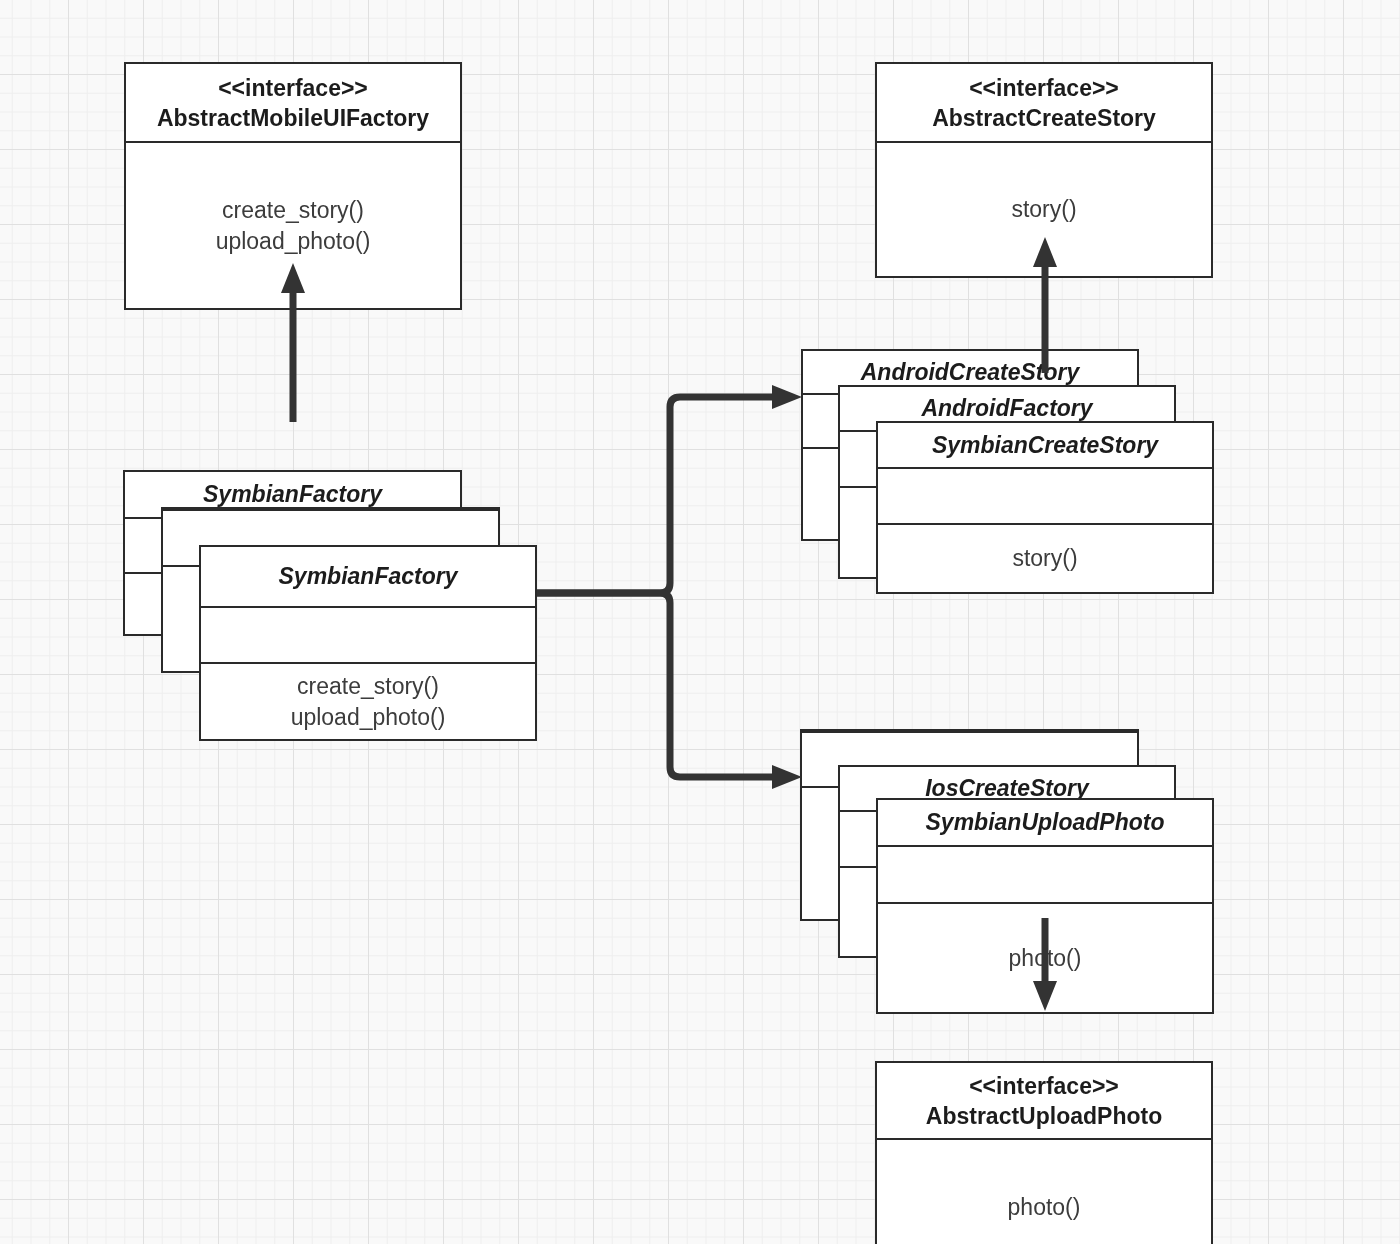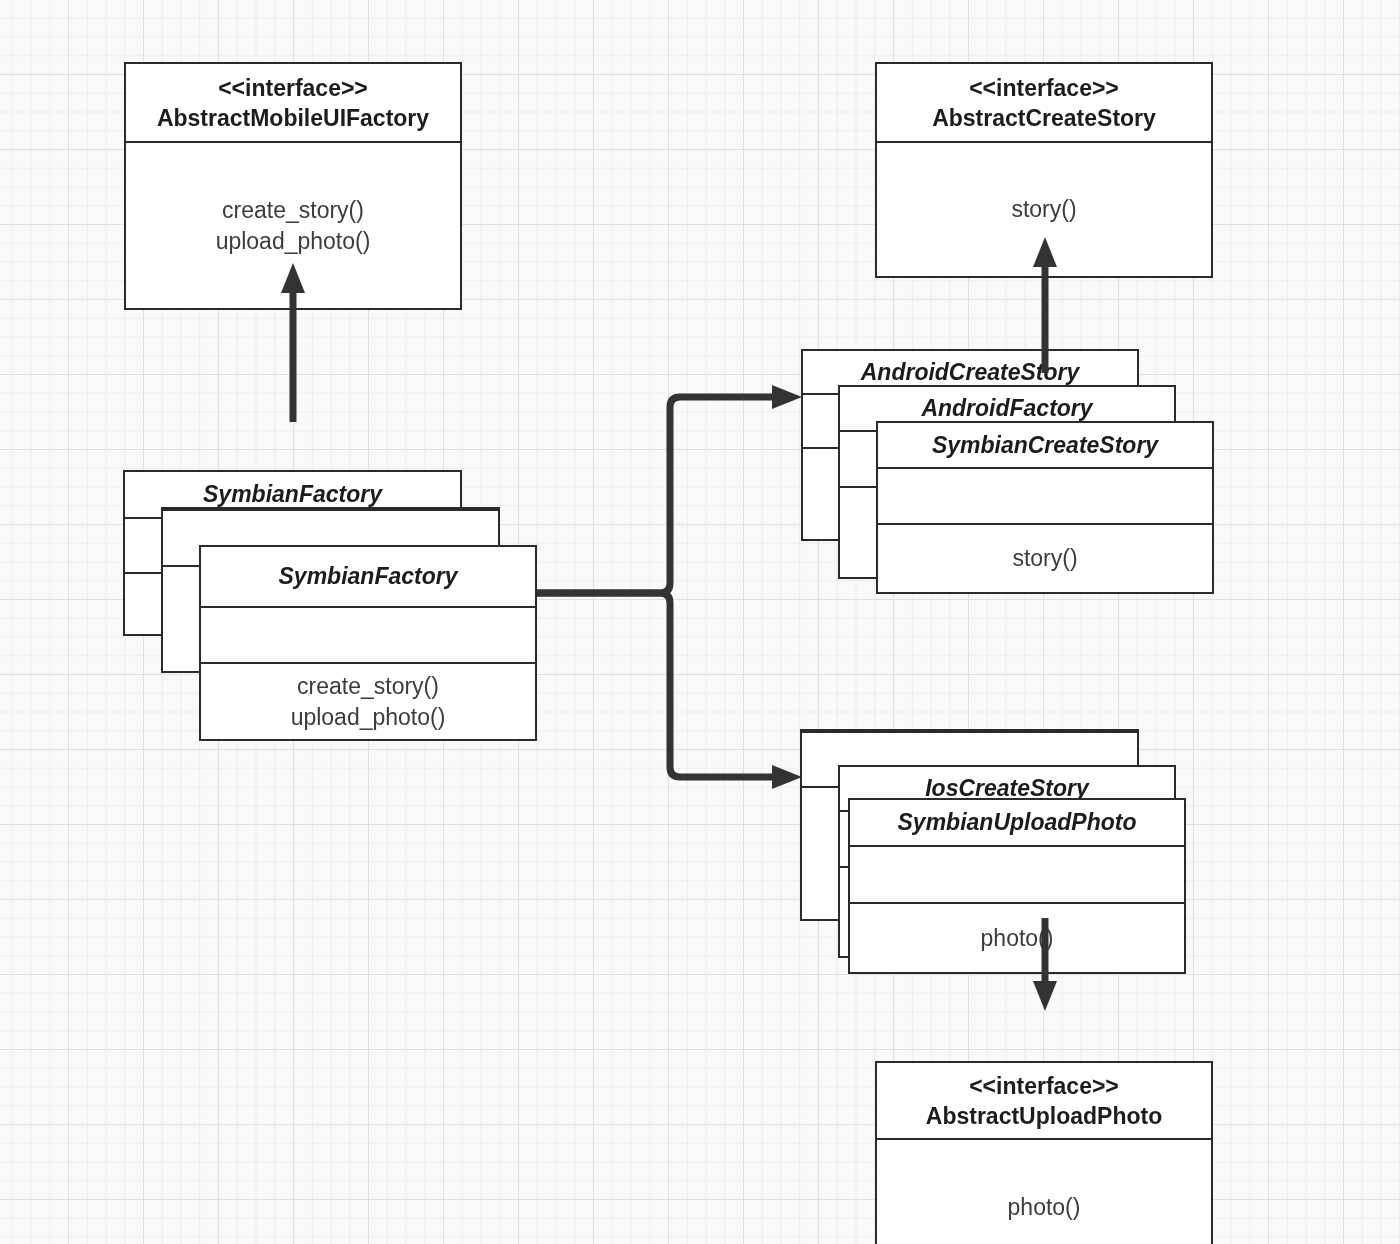--- a/index.html
+++ b/index.html
@@ -125,21 +125,21 @@
 
   <div class="cls" style="left:800px;top:681px;width:339px;height:192px;z-index:1">
     <div class="sattr" style="height:55px"></div>
     <div class="smeth"></div>
   </div>
   <div class="cls" style="left:838px;top:717px;width:338px;height:193px;z-index:2">
     <div class="stitle" style="height:43px">IosCreateStory</div>
     <div class="sattr" style="height:56px"></div>
     <div class="smeth"></div>
   </div>
-  <div class="cls" style="left:848px;top:750px;width:338px;height:176px;z-index:3">
+  <div class="cls" style="left:876px;top:750px;width:338px;height:216px;z-index:3">
     <div class="stitle" style="height:45px">SymbianUploadPhoto</div>
     <div class="sattr" style="height:57px"></div>
     <div class="smeth">
       <div>photo()</div>
     </div>
   </div>
 
   <svg class="connectors" width="1400" height="1244" viewBox="0 0 1400 1244">
 
     <g>

